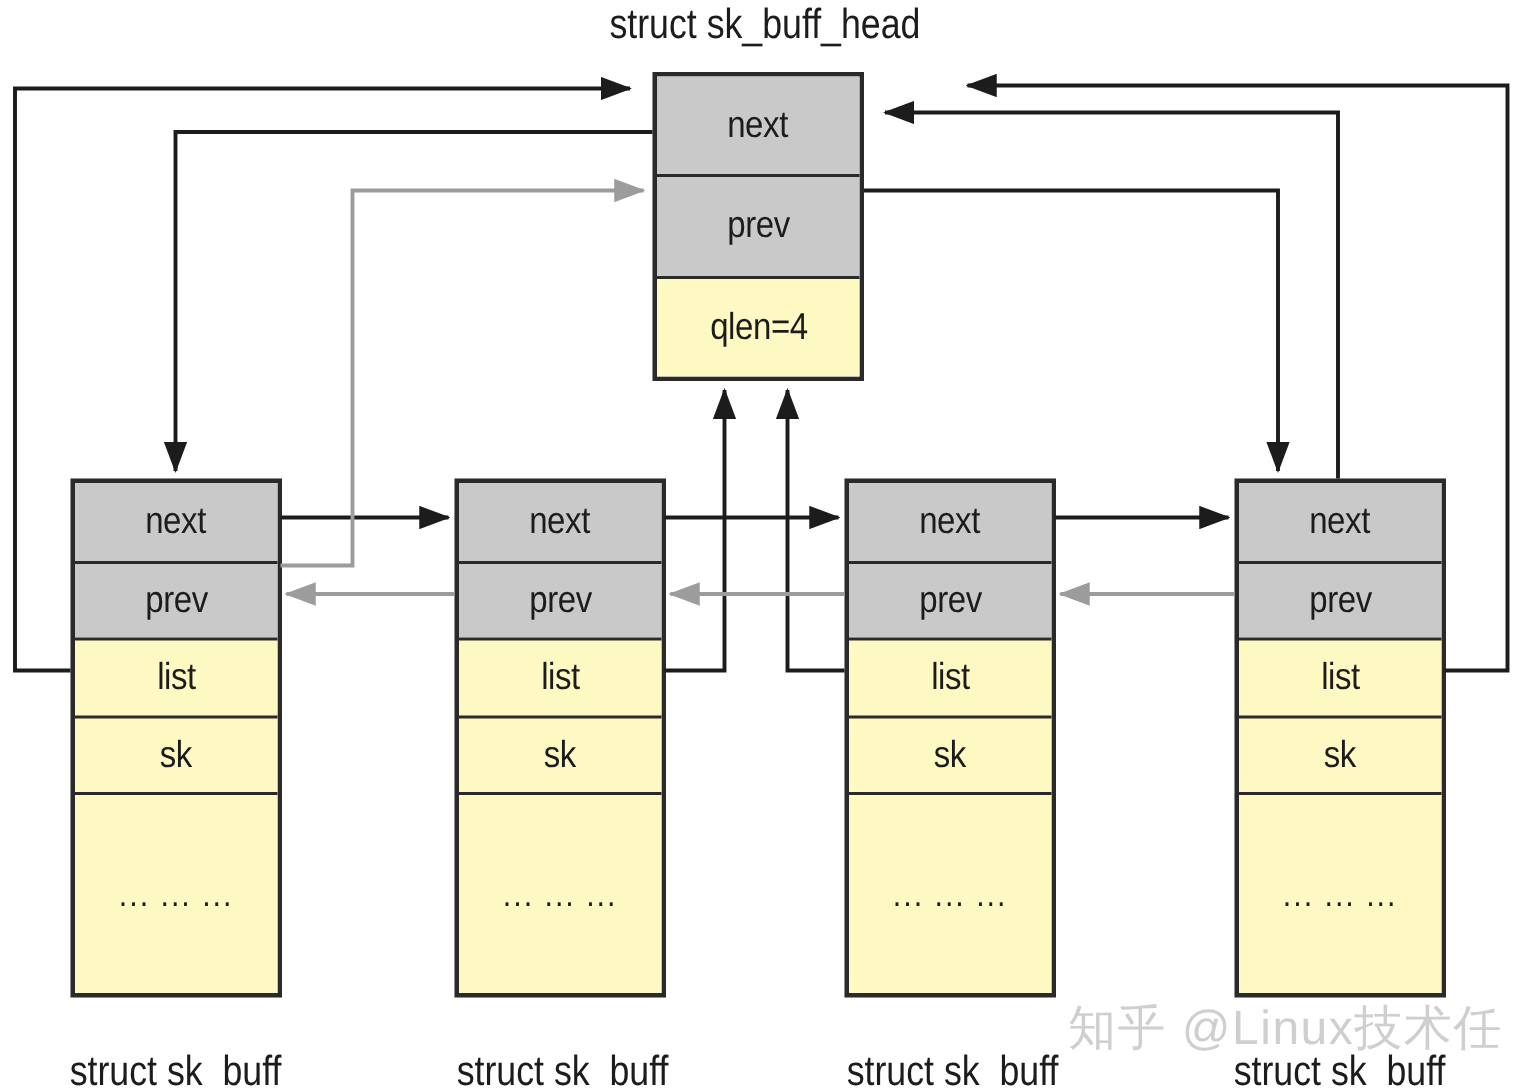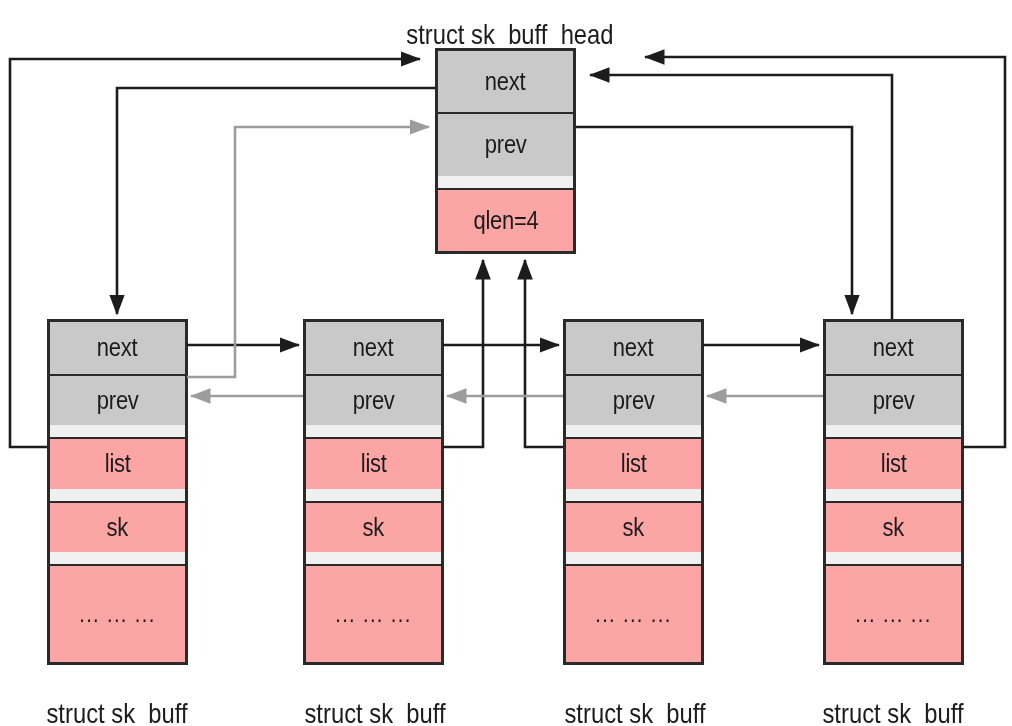--- a/index.html
+++ b/index.html
@@ -12,31 +12,31 @@
     position:absolute; z-index:2; box-sizing:border-box;
     border:3px solid #2a2a2a; display:flex; flex-direction:column; background:#f0f0f0;
   }
   .row {
     box-sizing:border-box; display:flex; align-items:center; justify-content:center;
     border-top:2.5px solid #2a2a2a; font-size:25px; letter-spacing:-0.3px;
   }
   .row:first-child { border-top:none; }
   .t { display:inline-block; transform:scaleX(0.88); white-space:nowrap; }
   .dark  { background:#c9c9c9; }
-  .light { background:#fca5a5;margin-top:12px; }
+  .light { background:#fef9c3; }
   .head { left:435px; top:48px; width:141px; height:206px; }
   .head .row { flex:1 1 auto; }
   .node { top:319px; width:141px; height:346px; }
   .node .row { height:51.5px; flex:none; }
   .node .row.dots { flex:1 1 auto; height:auto; font-size:23px; letter-spacing:1.5px; }
   .title, .caption {
     position:absolute; z-index:2; text-align:center; font-size:28px; white-space:nowrap;
   }
   .title .t, .caption .t { transform:scaleX(0.85); }
-  .title   { left:380px; top:19px;  width:260px; }
+  .title   { left:380px; top:0;  width:260px; }
   .caption { top:698px; width:200px; }
   .watermark {
     position:absolute; z-index:10; left:712px; top:664px;
     font-size:32px; color:rgba(178,178,178,0.62); letter-spacing:1px; white-space:nowrap;
     text-shadow:1px 1px 0 rgba(255,255,255,0.9);
   }
 </style>
 </head>
 <body>
 
@@ -157,14 +157,15 @@
     <div class="row light dots">
         <span class="t">... ... ...</span>
       </div>
   </div>
 
   <div class="caption" style="left:17px"><span class="t">struct sk_buff</span></div>
   <div class="caption" style="left:275px"><span class="t">struct sk_buff</span></div>
   <div class="caption" style="left:535px"><span class="t">struct sk_buff</span></div>
   <div class="caption" style="left:793px"><span class="t">struct sk_buff</span></div>
 
+  <div class="watermark">知乎 @Linux技术任</div>
 
 </div>
 
 </body></html>

